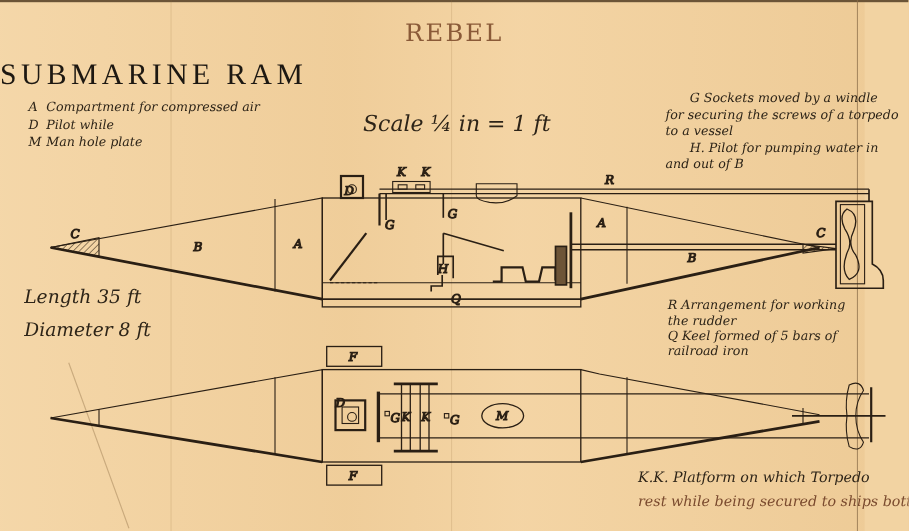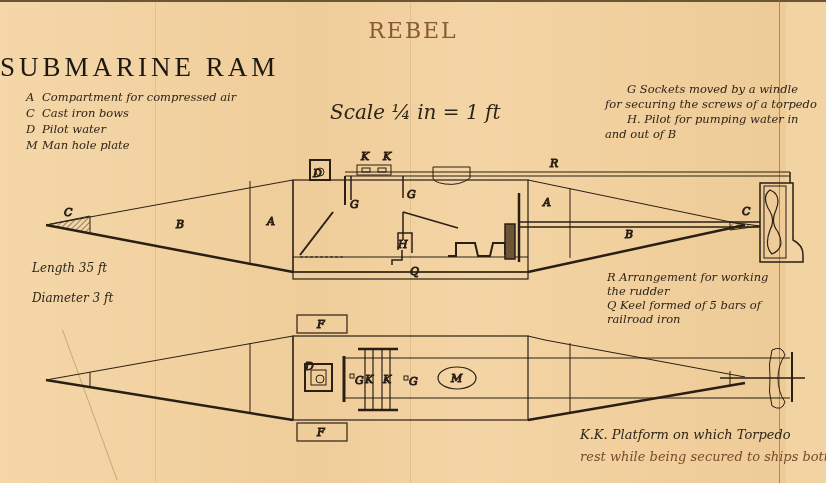--- a/index.html
+++ b/index.html
@@ -34,21 +34,21 @@
   .script {
     font-family:"DejaVu Serif", serif; font-style: italic; color:#2d2418;
     position:absolute; line-height:1;
   }
   .scale { left:330px; top:102px; font-size:20px; }
   .legend-left { left:10px; top:92px; font-size:11.5px;margin-left:16px; }
   .legend-left .row { height:16px; white-space:nowrap; }
   .legend-left .key { display:inline-block; width:16px; }
   .legend-right { left:605px; top:84px; font-size:11.5px; }
   .legend-right .row { height:15px; white-space:nowrap; }
-  .dims { left:32px; top:262px; font-size:12px; }
+  .dims { left:22px; top:262px; font-size:17px; }
   .dims .row { height:30px; white-space:nowrap; }
   .notes-right { left:607px; top:272px; font-size:11.5px; }
   .notes-right .row { height:14px; white-space:nowrap; }
   .platform-note { left:580px; top:428px; font-size:13px; }
   .platform-note .row { height:22px; white-space:nowrap; }
   .platform-note .row.brown { color:#7a4a2e; }
 
   svg.drawing { position:absolute; left:0; top:0; }
   .lbl { font-family:"DejaVu Serif", serif; font-style:italic; font-size:11px; fill:#2d2418; }
 </style>
@@ -61,35 +61,35 @@
   <div class="fold-line" style="left:155px"></div>
   <div class="fold-line" style="left:410px"></div>
   <div class="crease"></div>
 
   <div class="title-rebel">REBEL</div>
   <div class="title-main">SUBMARINE RAM</div>
   <div class="script scale">Scale ¼ in = 1 ft</div>
 
   <div class="script legend-left">
     <div class="row"><span class="key">A</span><span>Compartment for compressed air</span></div>
-    <div class="row"><span class="key">C</span><span>Cast iron bows</span></div>
-    <div class="row"><span class="key">D</span><span>Pilot water</span></div>
+    <div class="row"><span class="key">D</span><span>Pilot while</span></div>
     <div class="row"><span class="key">M</span><span>Man hole plate</span></div>
   </div>
 
   <div class="script legend-right">
     <div class="row" style="padding-left:22px">G  Sockets moved by a windle</div>
     <div class="row">for securing the screws of a torpedo</div>
+    <div class="row">to a vessel</div>
     <div class="row" style="padding-left:22px">H. Pilot for pumping water in</div>
     <div class="row">and out of B</div>
   </div>
 
   <div class="script dims">
     <div class="row">Length 35 ft</div>
-    <div class="row">Diameter 3 ft</div>
+    <div class="row">Diameter 8 ft</div>
   </div>
 
   <div class="script notes-right">
     <div class="row">R Arrangement for working</div>
     <div class="row">   the rudder</div>
     <div class="row">Q Keel formed of 5 bars of</div>
     <div class="row">   railroad iron</div>
   </div>
 
   <div class="script platform-note">

